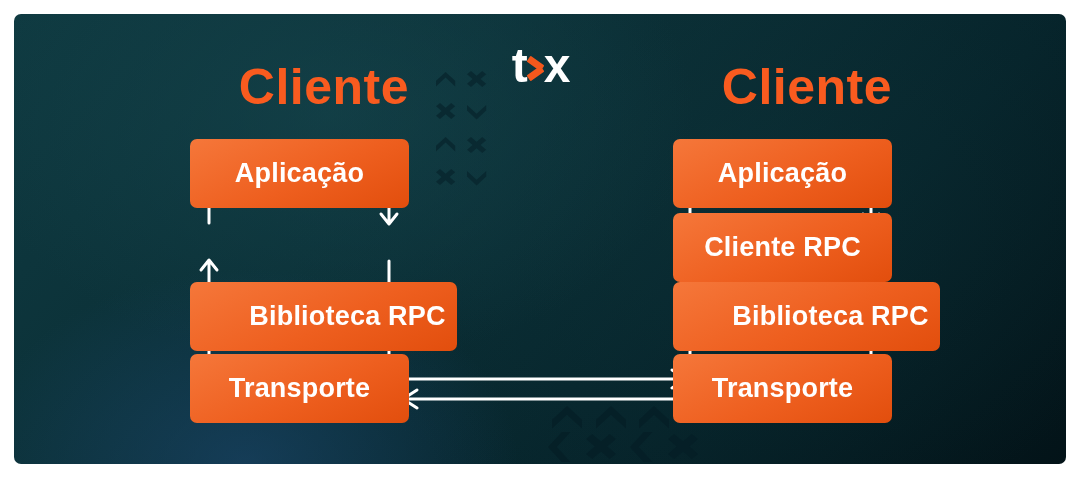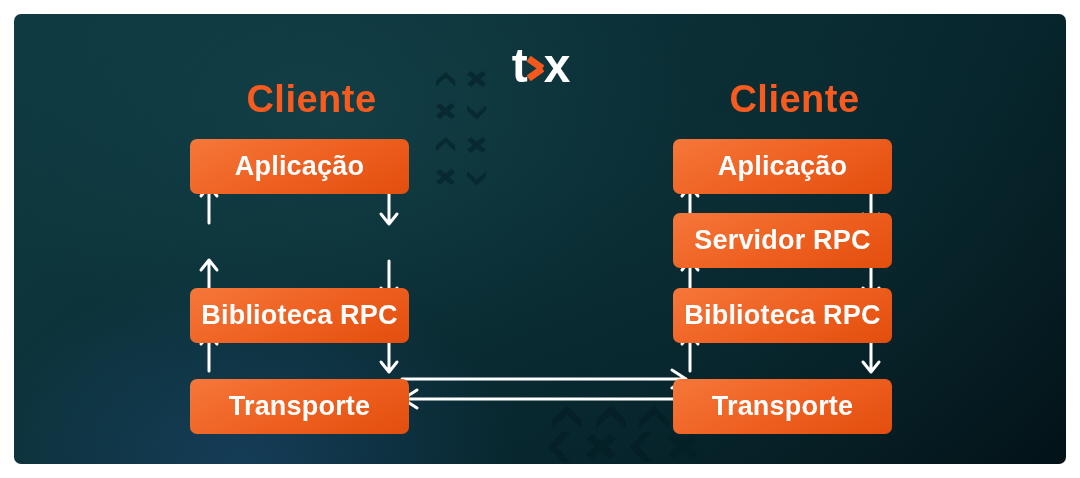--- a/index.html
+++ b/index.html
@@ -42,31 +42,31 @@
   .chev::before,.chev::after{
     content:"";position:absolute;left:0;width:17px;height:7px;
     background:var(--accent-orange);border-radius:1px;
   }
   .chev::before{top:3px;transform:rotate(35deg);}
   .chev::after{top:13px;transform:rotate(-35deg);}
   .col{position:absolute;top:0;width:219px;height:100%;}
   .col-client{left:176px;}
   .col-server{left:659px;}
   .col-title{
-    position:absolute;top:52px;left:0;width:100%;margin:12px;
-    text-align:center;color:var(--title-orange);
-    font-size:38px;font-weight:700;line-height:42px;letter-spacing:.5px;
+    position:absolute;top:52px;left:0;width:100%;margin:0;
+    text-align:right;color:var(--title-orange);
+    font-size:50px;font-weight:700;line-height:42px;letter-spacing:.5px;
   }
   .box{
-    position:absolute;left:0;width:219px;height:55px;border-radius:7px;
+    position:absolute;left:0;width:219px;height:69px;border-radius:7px;
     background:linear-gradient(155deg, var(--box-gradient-top) 0%, #ee5f1f 55%, var(--box-gradient-bottom) 100%);
     color:var(--text-white);font-size:27px;font-weight:700;letter-spacing:.2px;
     display:flex;align-items:center;justify-content:center;white-space:nowrap;
   }
-  .b1{top:125px;} .b2{top:199px;} .b3{top:274px;} .b4{top:365px;}
+  .b1{top:125px;} .b2{top:199px;} .b3{top:268px;padding-left:48px;} .b4{top:340px;}
   .arrow{stroke:var(--arrow-white);stroke-width:3;fill:none;stroke-linecap:round;stroke-linejoin:round;}
 </style>
 </head>
 <body>
 
 <div class="canvas">
 
   <svg class="overlay" viewBox="0 0 1052 450" aria-hidden="true">
 
     <g fill="#08262e" opacity="0.8">
@@ -116,18 +116,18 @@
   <section class="col col-client">
     <h2 class="col-title">Cliente</h2>
     <div class="box b1">Aplicação</div>
     <div class="box b3">Biblioteca RPC</div>
     <div class="box b4">Transporte</div>
   </section>
 
   <section class="col col-server">
     <h2 class="col-title">Cliente</h2>
     <div class="box b1">Aplicação</div>
-    <div class="box b2">Servidor RPC</div>
+    <div class="box b2">Cliente RPC</div>
     <div class="box b3">Biblioteca RPC</div>
     <div class="box b4">Transporte</div>
   </section>
 
 </div>
 
 </body></html>

